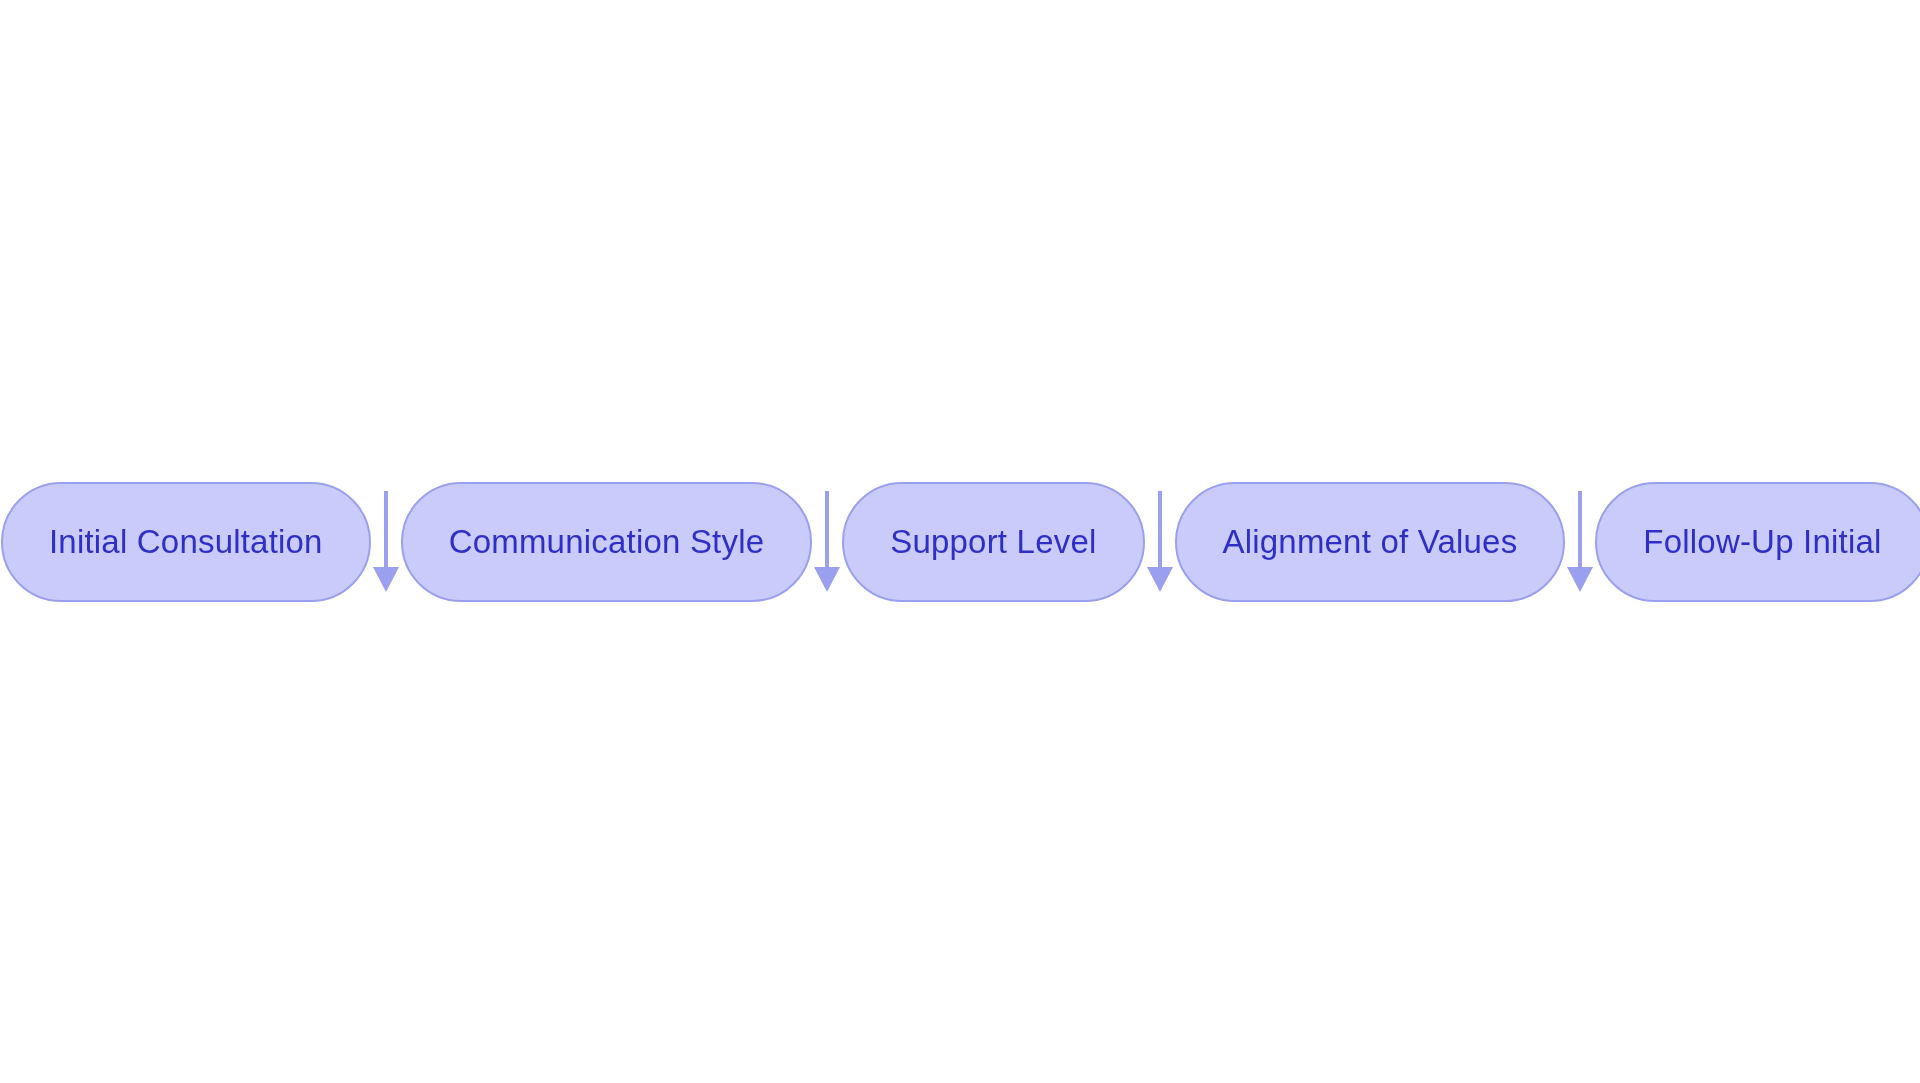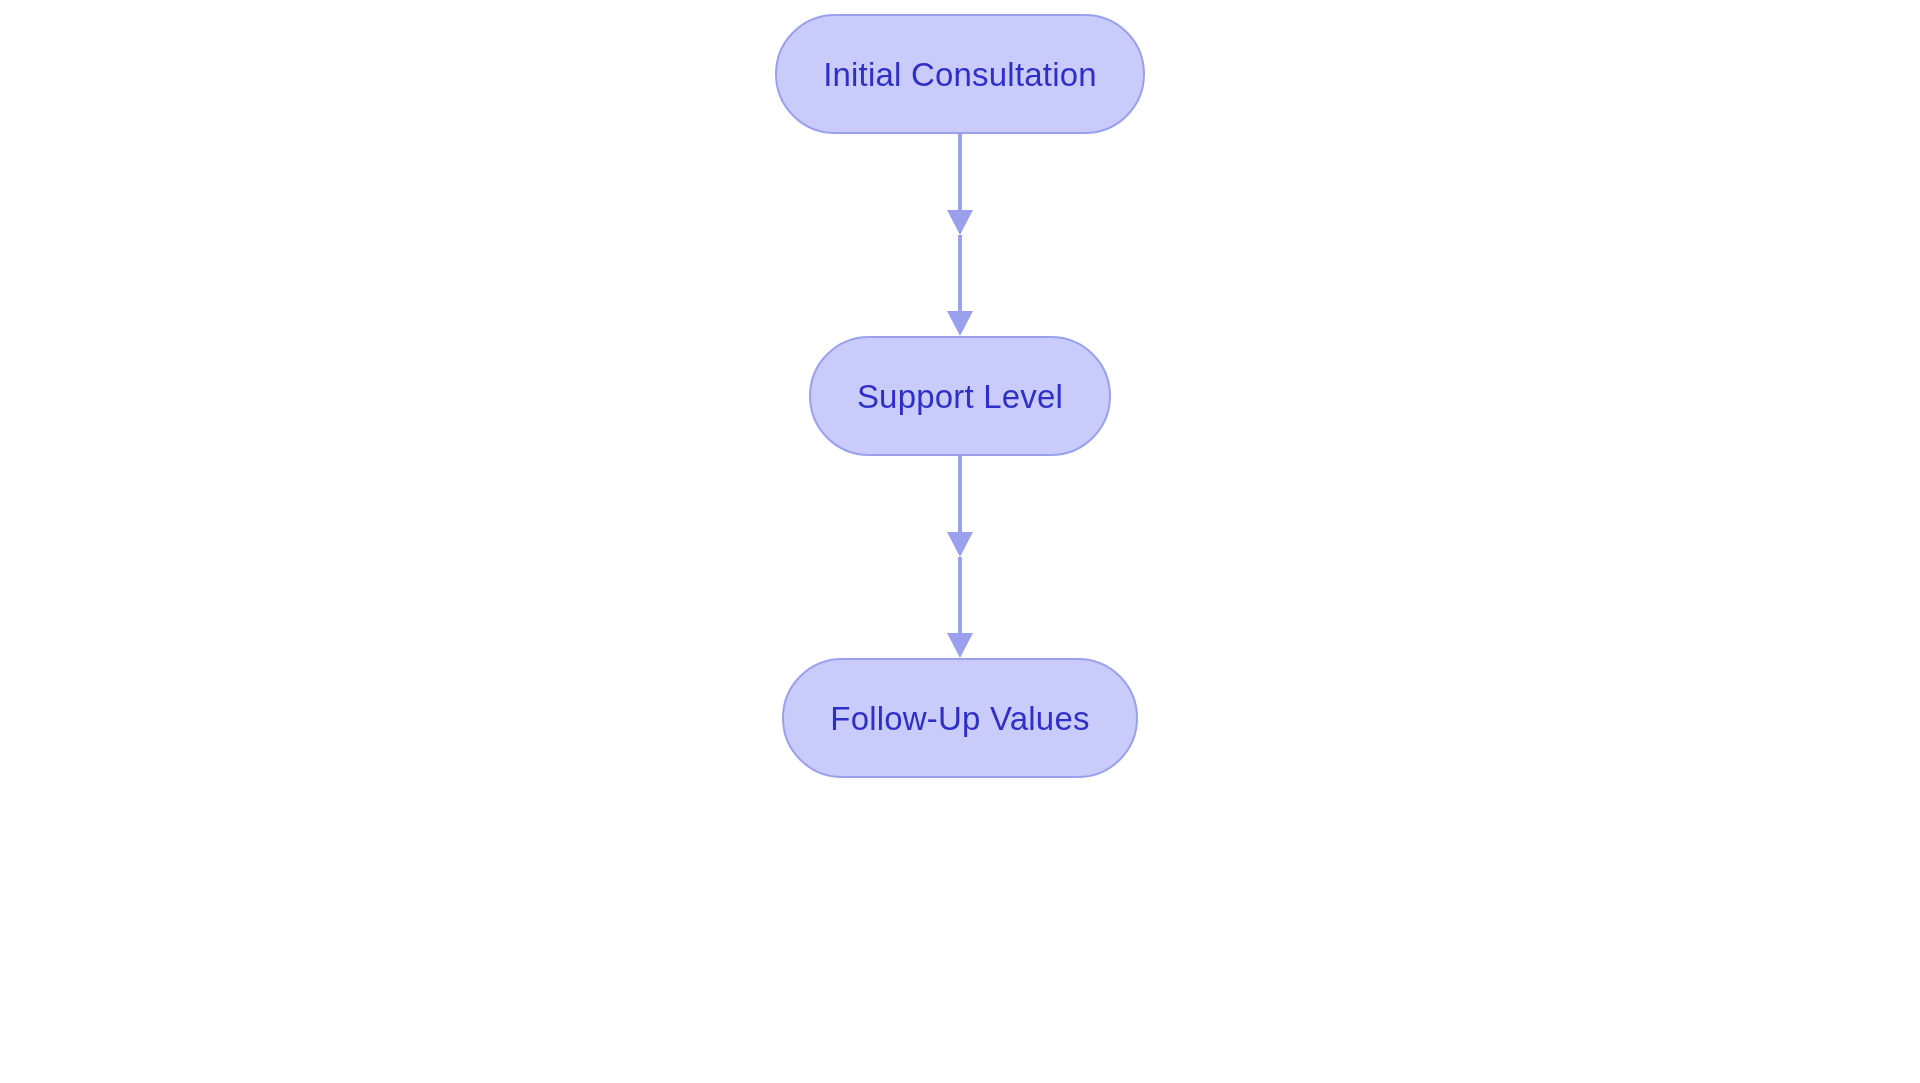--- a/index.html
+++ b/index.html
@@ -21,21 +21,21 @@
     background: #ffffff;
   }
 
   .flow-column {
     position: absolute;
     left: 0;
     top: 0;
     width: 1920px;
     height: 1083px;
     display: flex;
-    flex-direction: column;
+    flex-direction: row;
     align-items: center;
     justify-content: flex-start;
   }
 
   .node {
     box-sizing: border-box;
     height: 120px;
     border-radius: 60px;
     background: #c9ccfa;
     border: 2px solid #9aa0ee;
@@ -102,39 +102,45 @@
 
     <div class="node">
       <span class="node-label">Initial Consultation</span>
     </div>
 
     <div class="connector">
       <div class="connector-line"></div>
       <div class="connector-arrow"></div>
     </div>
 
+    <div class="node">
+      <span class="node-label">Communication Style</span>
+    </div>
 
     <div class="connector">
       <div class="connector-line"></div>
       <div class="connector-arrow"></div>
     </div>
 
     <div class="node">
       <span class="node-label">Support Level</span>
     </div>
 
     <div class="connector">
       <div class="connector-line"></div>
       <div class="connector-arrow"></div>
     </div>
 
+    <div class="node">
+      <span class="node-label">Alignment of Values</span>
+    </div>
 
     <div class="connector">
       <div class="connector-line"></div>
       <div class="connector-arrow"></div>
     </div>
 
     <div class="node">
-      <span class="node-label">Follow-Up Values</span>
+      <span class="node-label">Follow-Up Initial</span>
     </div>
 
   </div>
 </div>
 
 </body></html>

